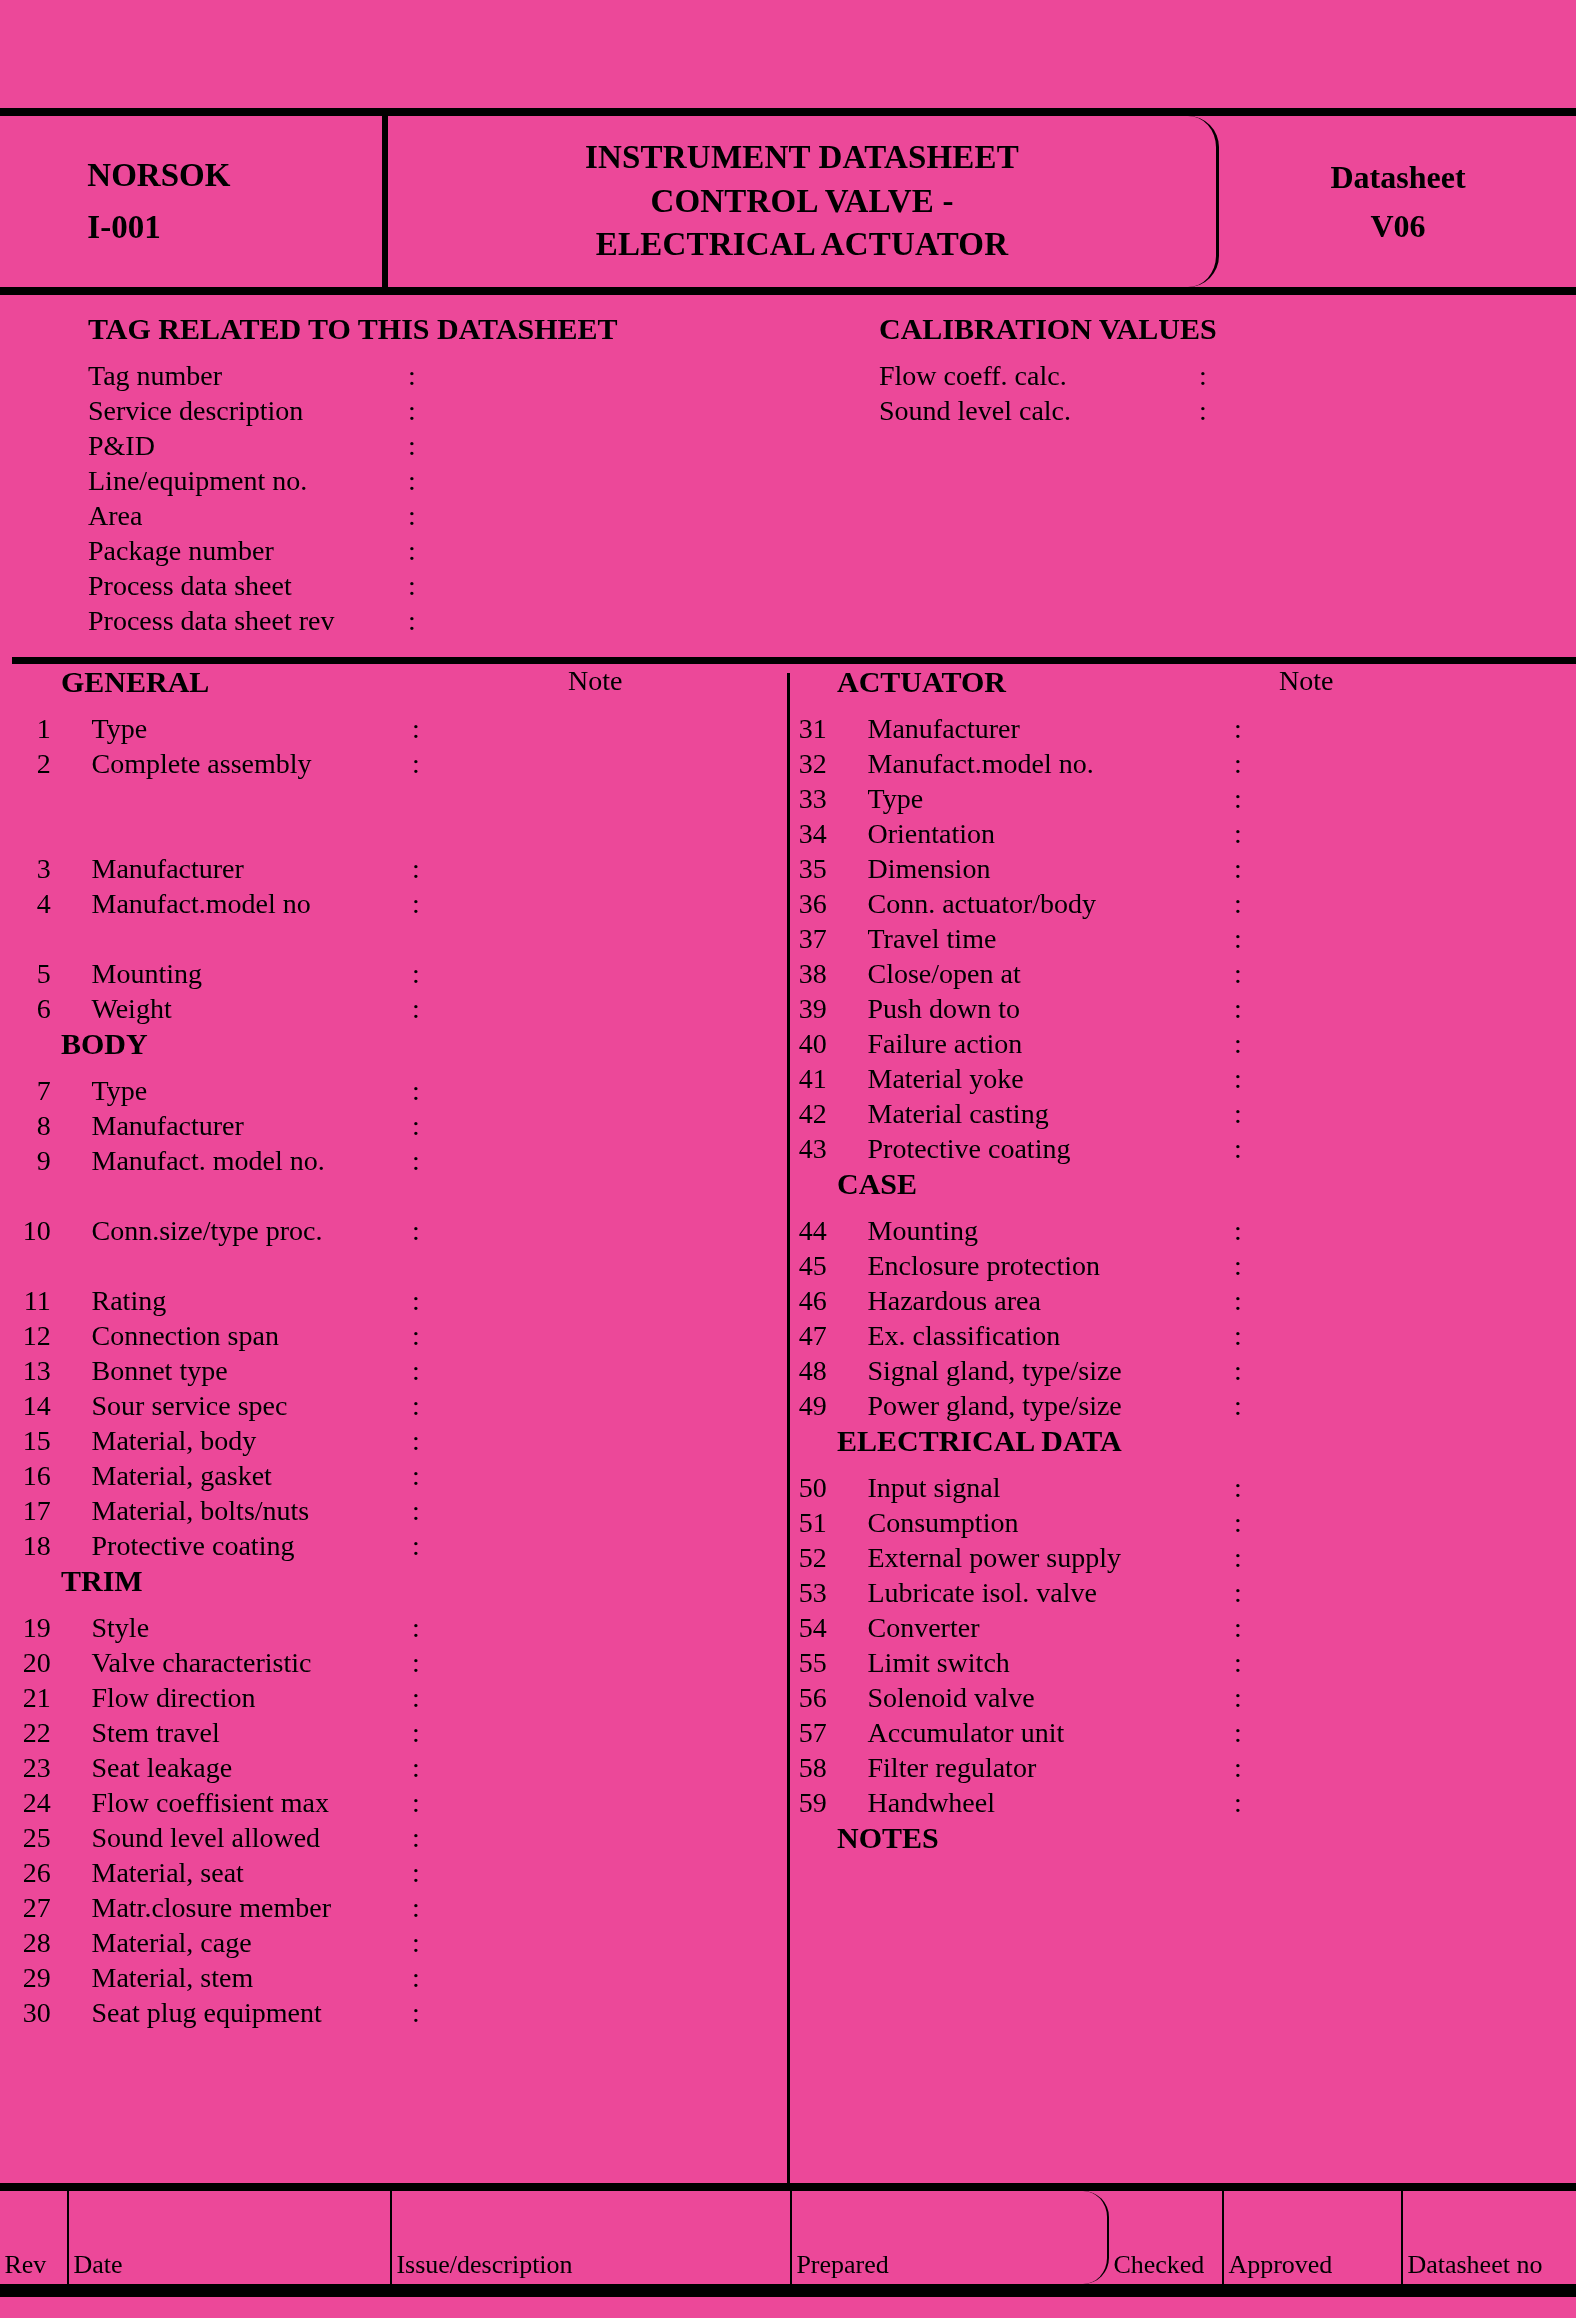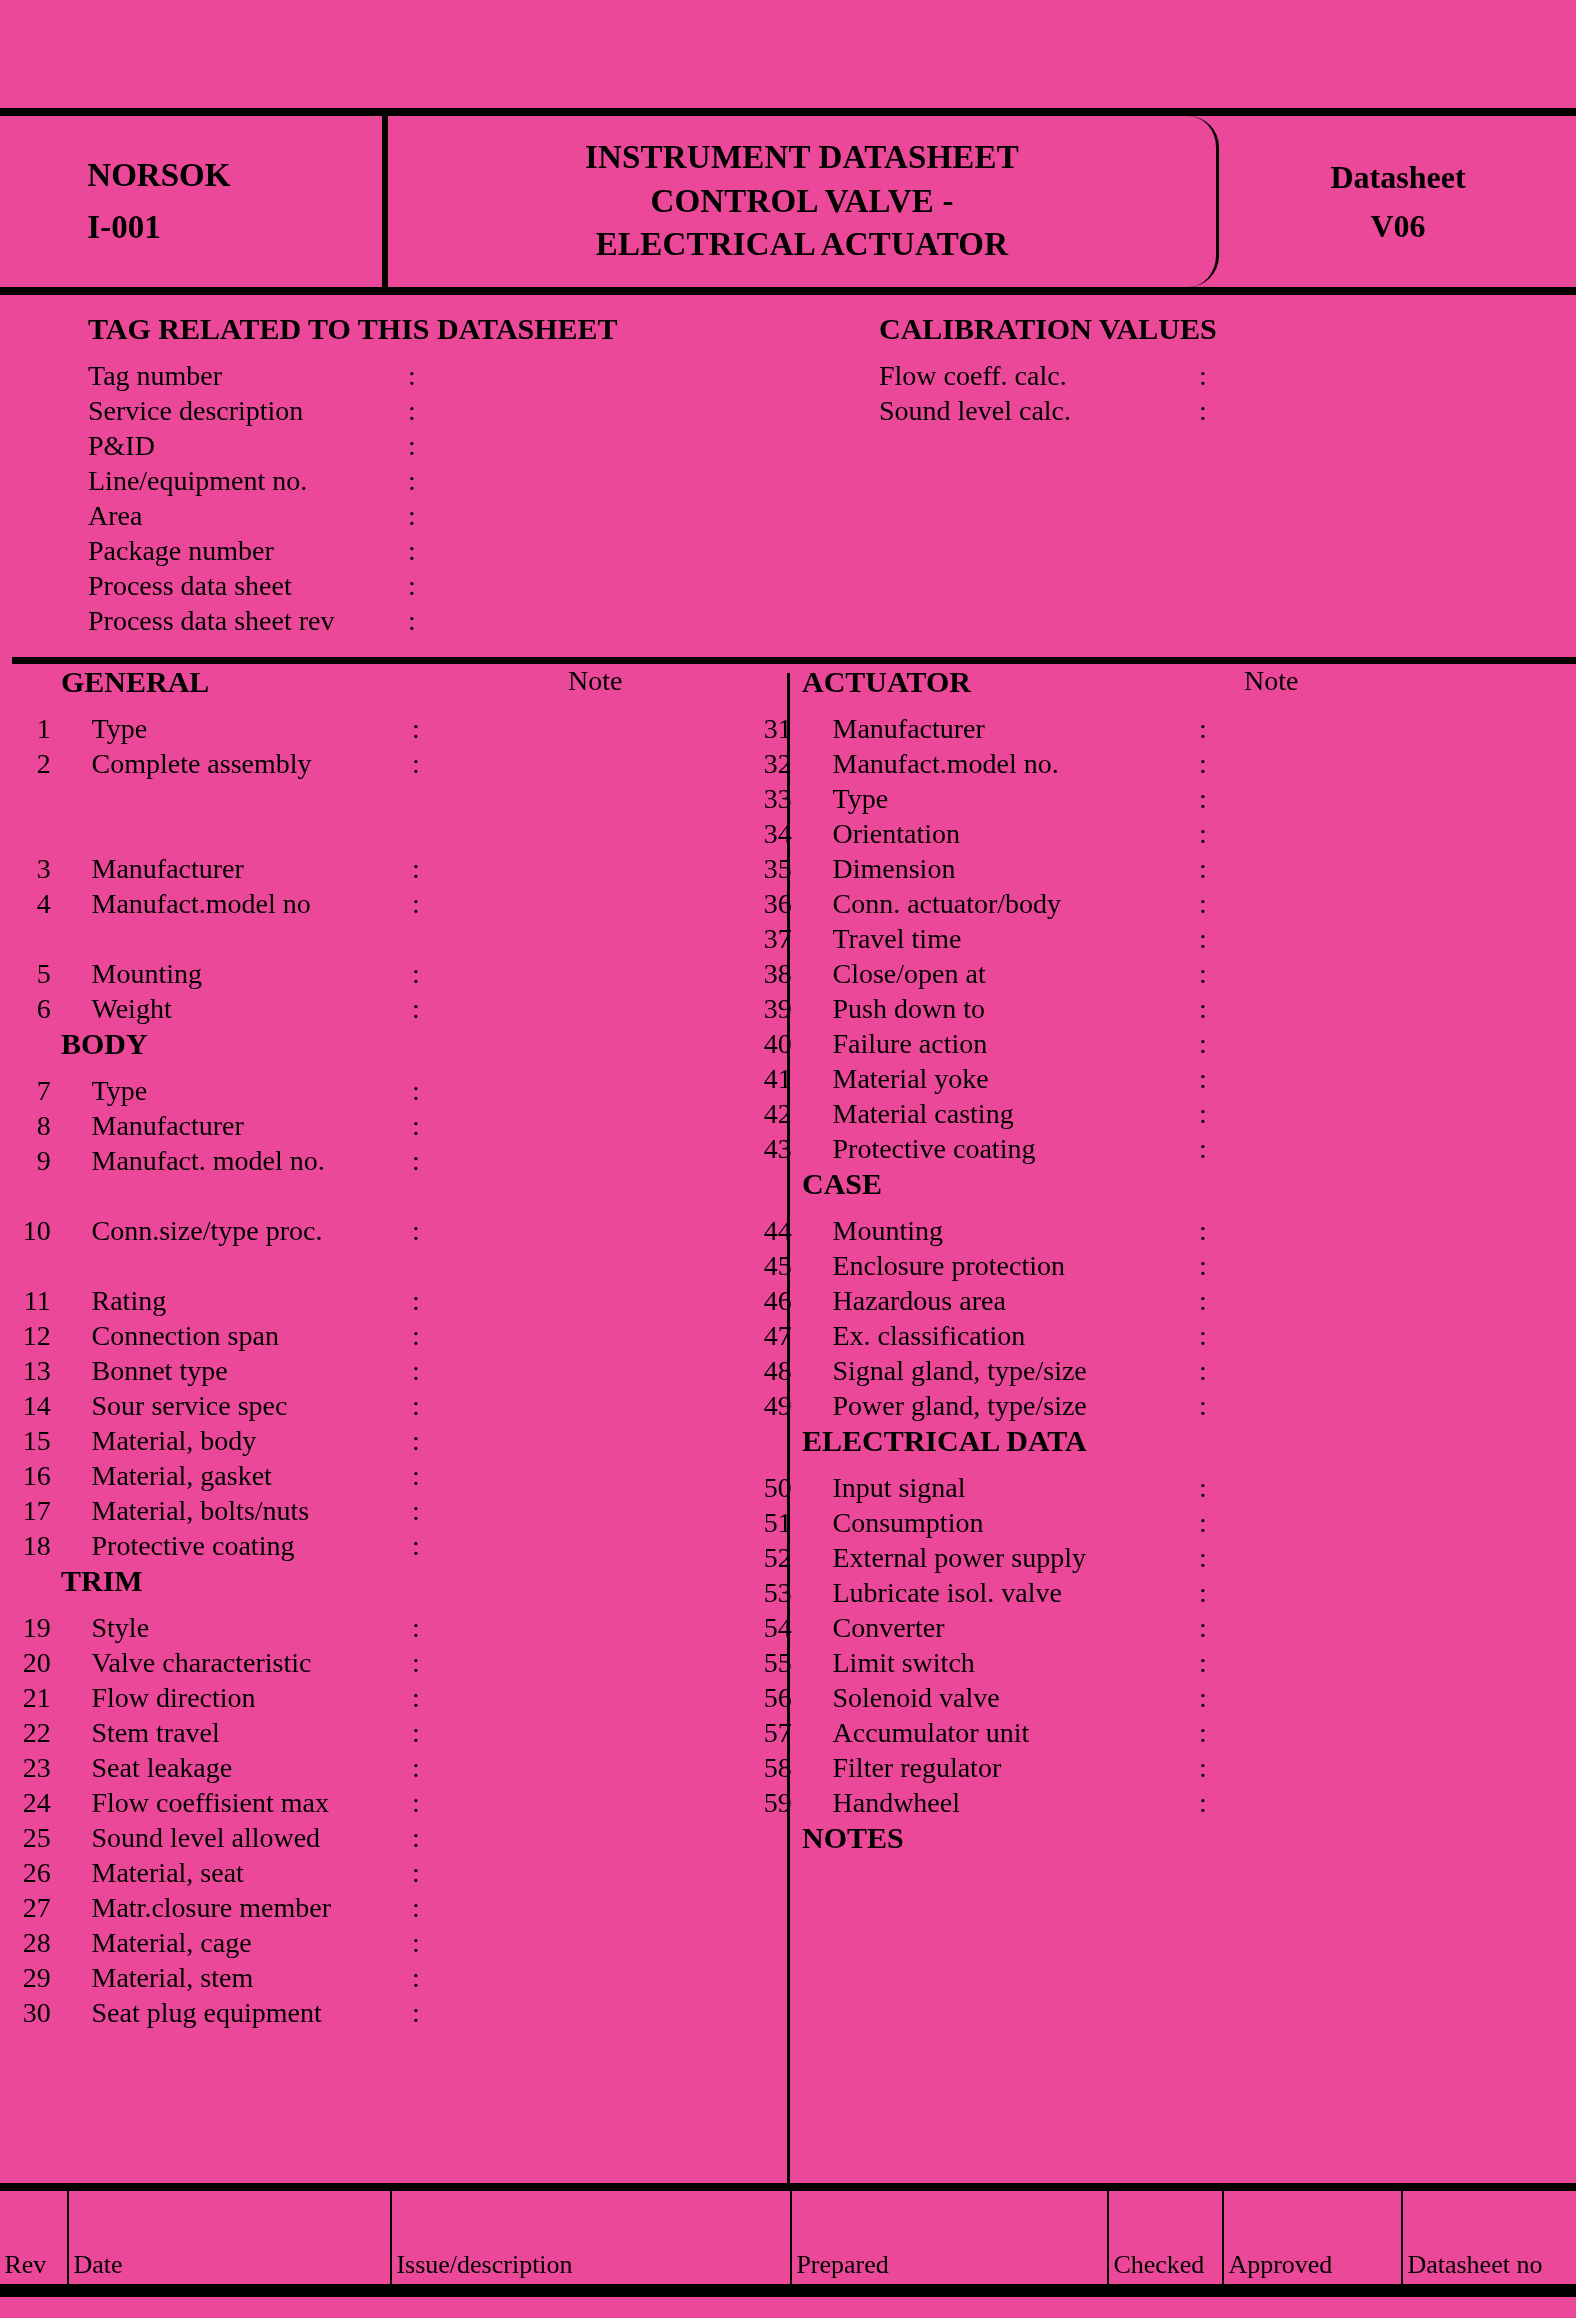--- a/index.html
+++ b/index.html
@@ -115,21 +115,21 @@
     top: 8.7px;
     width: 2.9px;
     height: 1473px;
     background: #000;
   }
   .col {
     position: absolute;
     top: 0;
   }
   .col.left  { left: 16px;    width: 787px; }
-  .col.right { left: 757px; width: 785px; }
+  .col.right { left: 792px; width: 785px; }
 
   .sec-head {
     display: flex;
     align-items: baseline;
     height: 44px;
     margin-top: 2.9px;
   }
   .sec-head .sec-num   { width: 45px; }
   .sec-head .sec-title {
     font-weight: bold;
@@ -738,21 +738,21 @@
     <div class="foot-lower" id="foot-row">
         <div class="foot-cell" style="width: 69px;">
           <span>Rev</span>
         </div>
         <div class="foot-cell" style="width: 323px;">
           <span>Date</span>
         </div>
         <div class="foot-cell" style="width: 400px;">
           <span>Issue/description</span>
         </div>
-        <div class="foot-cell" style="width: 317px;">
+        <div class="foot-cell" style="width: 317px; border-radius: 26px;">
           <span>Prepared</span>
         </div>
         <div class="foot-cell" style="width: 115px;">
           <span>Checked</span>
         </div>
         <div class="foot-cell" style="width: 179px;">
           <span>Approved</span>
         </div>
         <div class="foot-cell" style="width: 174px;">
           <span>Datasheet no</span>

